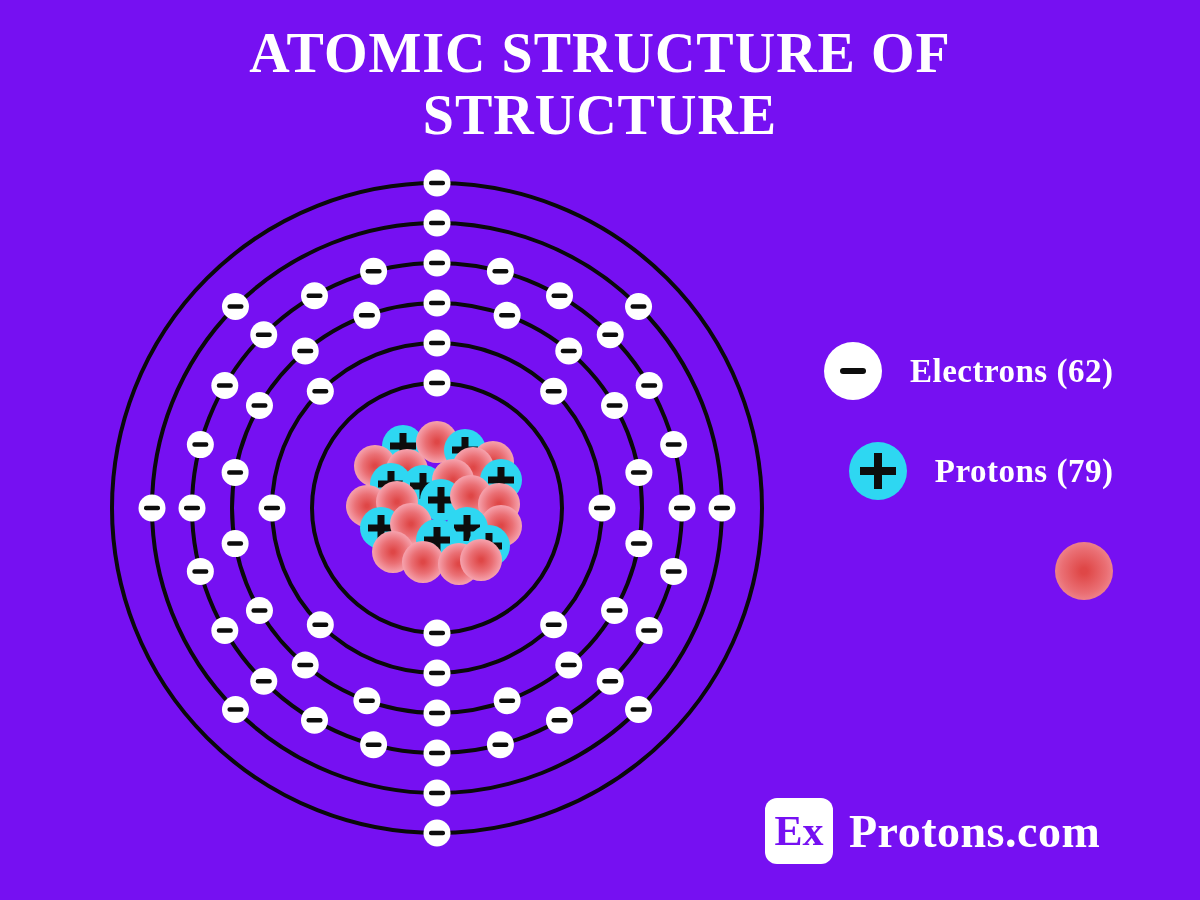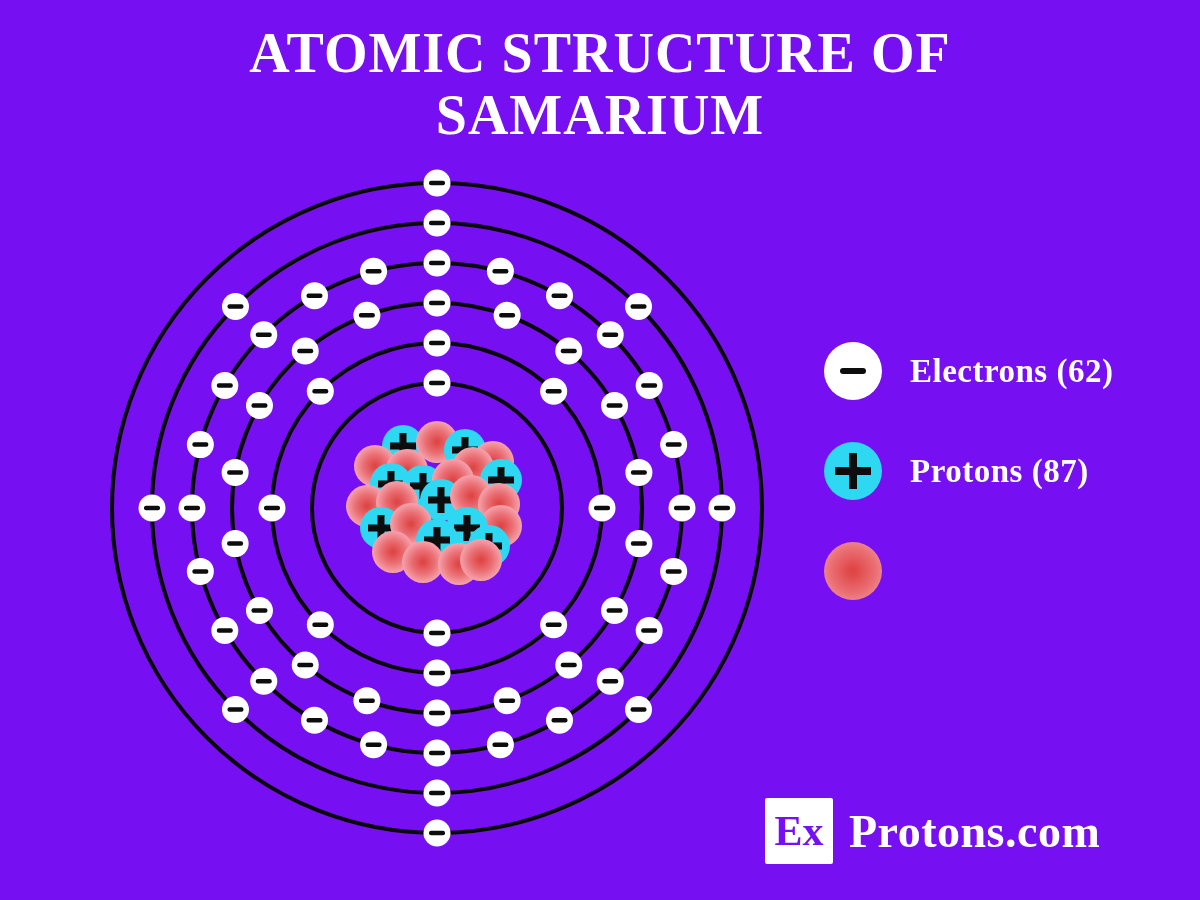--- a/index.html
+++ b/index.html
@@ -20,21 +20,21 @@
     letter-spacing:1px;
   }
   #atom-svg{position:absolute;left:0;top:0;}
   .legend{
     position:absolute;
     left:824px;top:342px;
     display:flex;flex-direction:column;
   }
   .legend-row{
     display:flex;align-items:center;
-    height:58px;margin-bottom:42px;
+    height:58px;margin-bottom:42px;justify-content:flex-end;
   }
   .swatch{
     width:58px;height:58px;border-radius:50%;
     flex:0 0 58px;
     position:relative;
   }
   .swatch.electron{background:var(--electron,#fff);}
   .swatch.proton{background:var(--proton,#2ed7f2);}
   .swatch.neutron{
     background:radial-gradient(circle at 50% 50%,
@@ -62,41 +62,41 @@
     letter-spacing:0.5px;
     white-space:nowrap;
   }
   .branding{
     position:absolute;left:765px;top:798px;
     display:flex;align-items:center;
   }
   .logo-box{
     width:68px;height:66px;
     background:var(--electron,#fff);
-    border-radius:2px;
+    border-radius:12px;
     display:flex;align-items:center;justify-content:center;
     color:var(--bg,#7610F2);
     font-size:42px;font-weight:bold;
   }
   .site-name{
     margin-left:16px;
     color:var(--text,#fff);
     font-size:46px;font-weight:bold;
     letter-spacing:0.5px;
     white-space:nowrap;
   }
 </style>
 </head>
 <body>
 
 <div class="stage">
 
   <div class="title">
     <div>ATOMIC STRUCTURE OF</div>
-    <div>SAMARIUM</div>
+    <div>STRUCTURE</div>
   </div>
 
   <svg id="atom-svg" width="1200" height="900" viewBox="0 0 1200 900">
       <defs>
         <radialGradient id="ngrad" cx="50%" cy="50%" r="50%">
           <stop offset="8%" stop-color="#df4747"></stop>
           <stop offset="55%" stop-color="#ea6f74"></stop>
           <stop offset="100%" stop-color="#f6a3ae"></stop>
         </radialGradient>
       </defs>
@@ -472,21 +472,21 @@
     <div class="legend-row">
       <span class="swatch electron">
         <span class="minus-bar"></span>
       </span>
       <span class="legend-label">Electrons (62)</span>
     </div>
     <div class="legend-row">
       <span class="swatch proton">
         <span class="plus-bar"></span>
       </span>
-      <span class="legend-label">Protons (87)</span>
+      <span class="legend-label">Protons (79)</span>
     </div>
     <div class="legend-row">
       <span class="swatch neutron"></span>
     </div>
   </div>
 
   <div class="branding">
     <div class="logo-box">Ex</div>
     <div class="site-name">Protons.com</div>
   </div>

